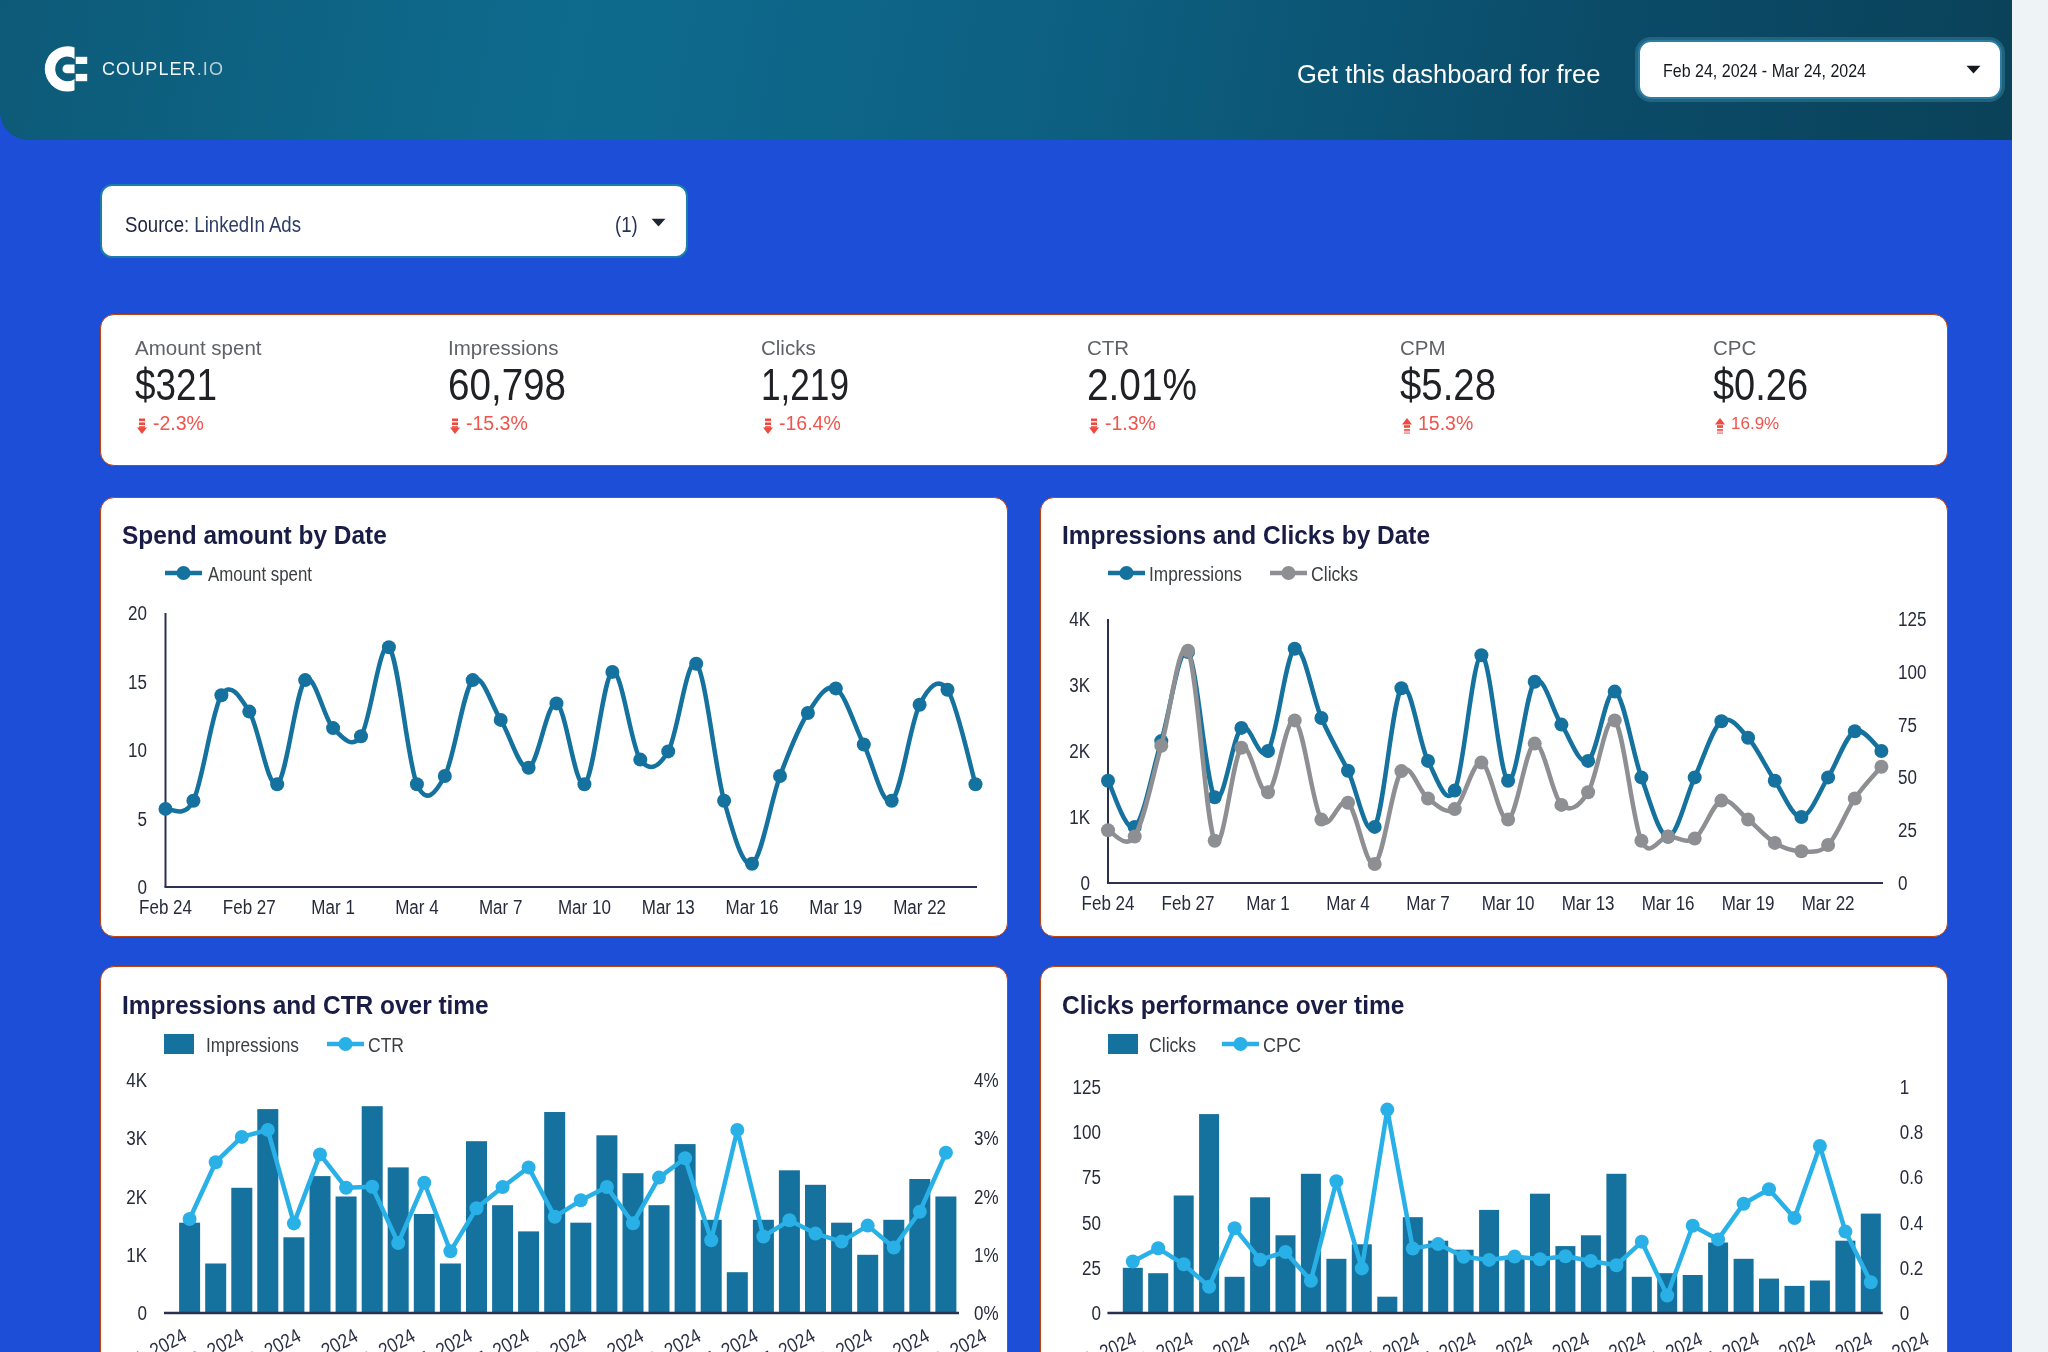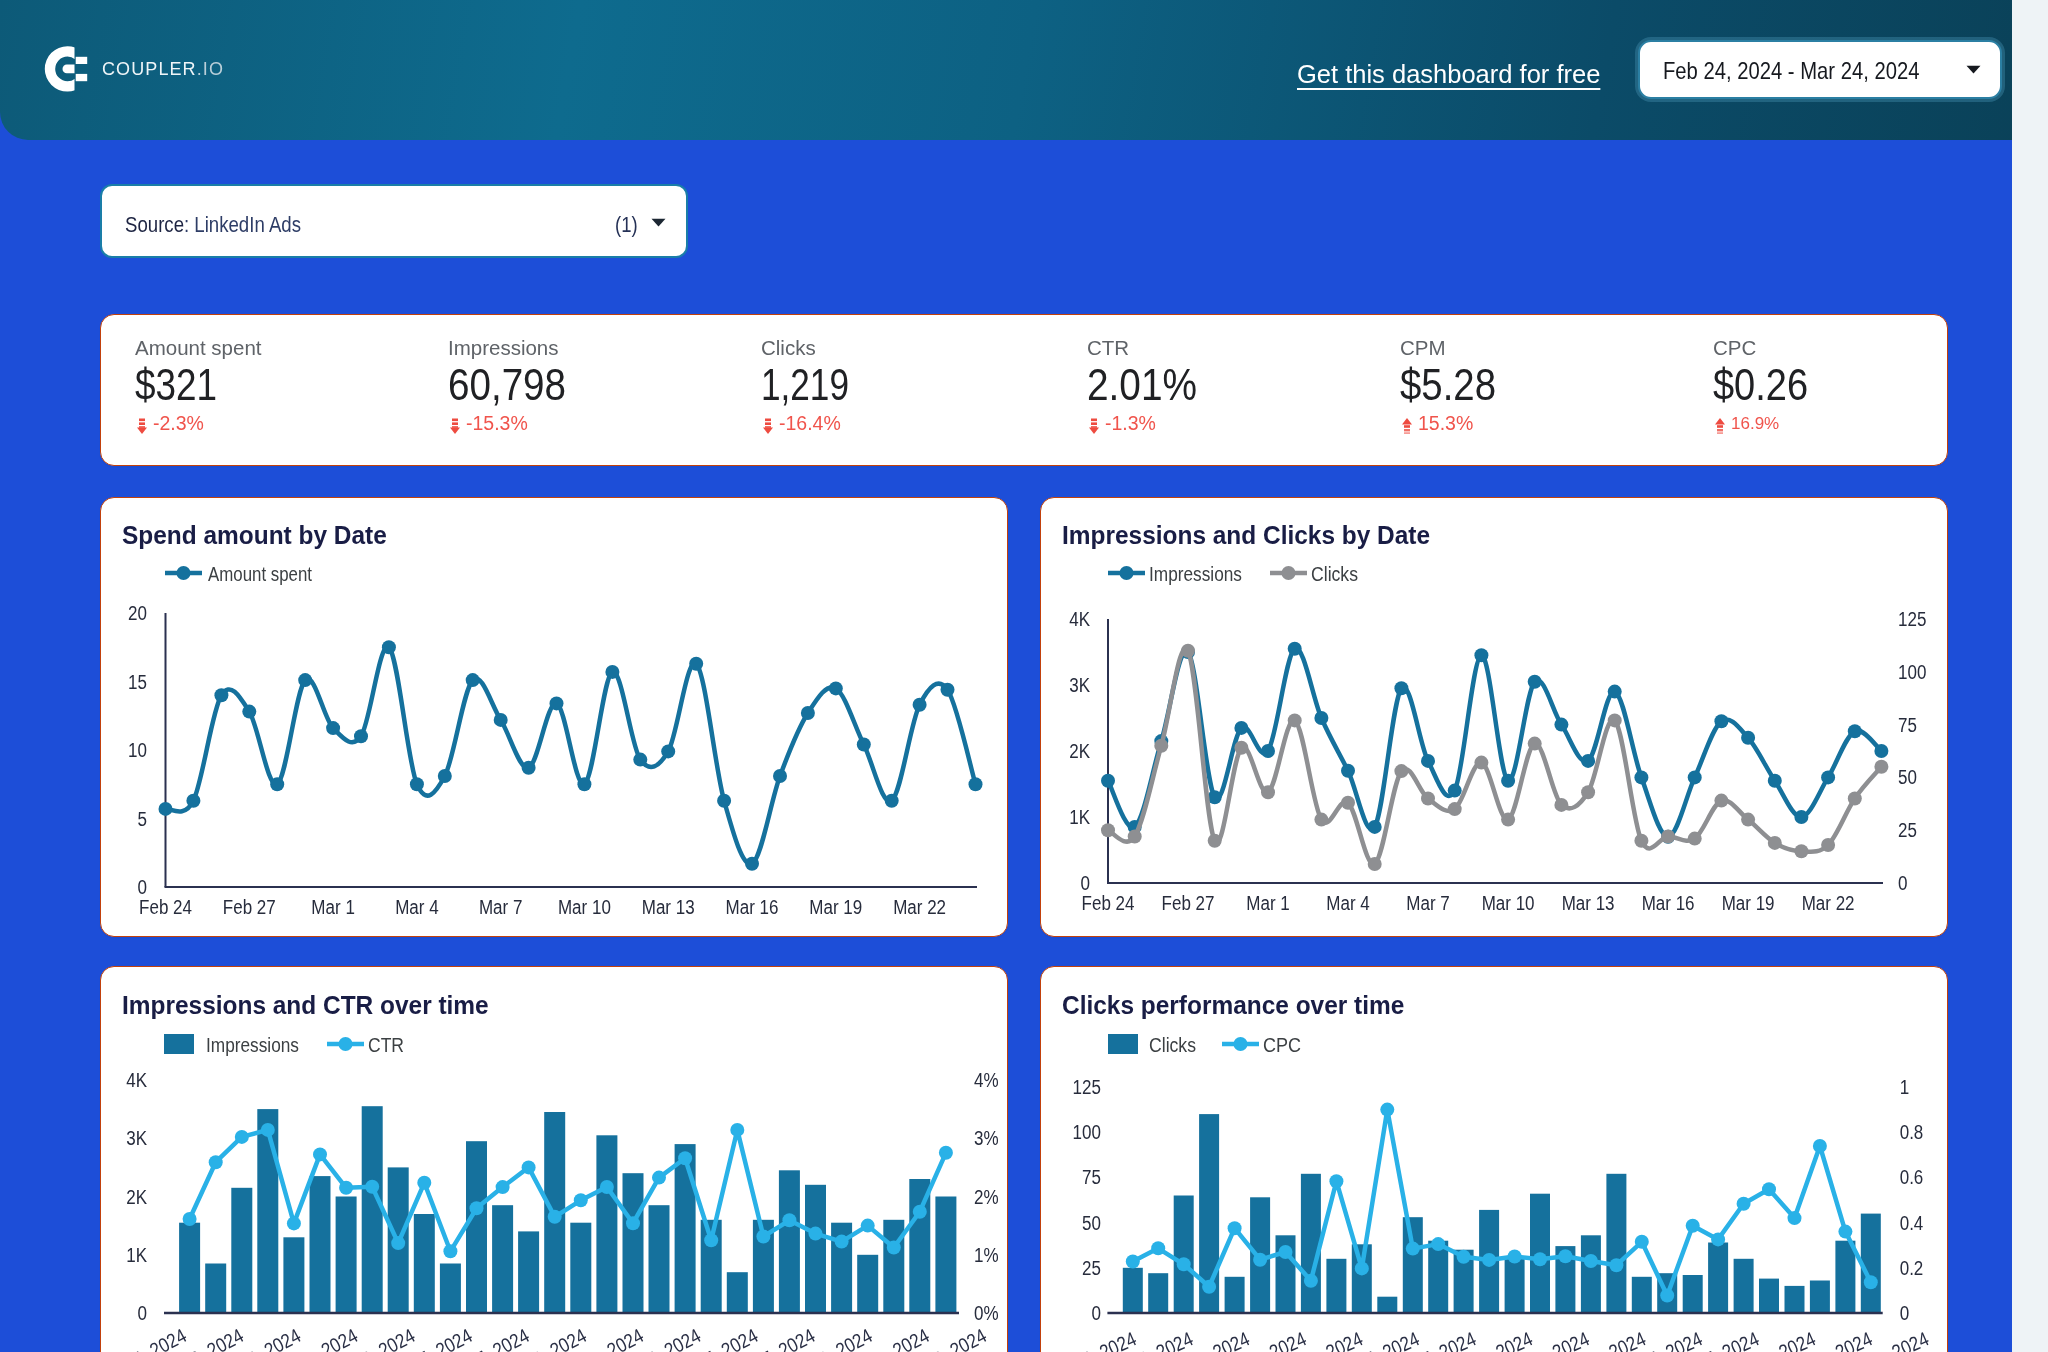--- a/index.html
+++ b/index.html
@@ -2,21 +2,21 @@
 <html><head><meta charset="utf-8"><style>
 *{margin:0;padding:0;box-sizing:border-box}
 html,body{width:2048px;height:1352px}
 body{font-family:"Liberation Sans",sans-serif;background:#eef3f6;overflow:hidden}
 .page{position:relative;width:2012px;height:1352px;background:#1d4ed8;overflow:hidden}
 .hdr{position:absolute;left:0;top:0;width:2048px;height:140px;border-radius:0 0 28px 28px;
 background:linear-gradient(100deg,#0d5a78 0%,#0e6b8e 28%,#0d6183 50%,#0b4b68 78%,#0a4158 100%)}
 .brand{position:absolute;left:102px;top:62px;font-size:18px;letter-spacing:1.1px;color:#eff5f8;font-weight:400;line-height:14px}
 .brand span{color:#b9cfd9}
 .title{position:absolute;left:278px;top:48px;font-size:43px;font-weight:700;color:#fff;line-height:43px}
-.link{position:absolute;left:1297px;top:62px;font-size:25.5px;color:#fff;text-decoration:underline;text-underline-offset:5px;line-height:25px}
+.link{position:absolute;left:1297px;top:62px;font-size:25.5px;color:#fff;text-underline-offset:5px;line-height:25px}
 .datebox{position:absolute;left:1638px;top:40px;width:364px;height:59px;background:#fff;border:2px solid #2b7fa3;
 border-radius:13px;box-shadow:0 0 0 3px rgba(62,136,166,0.45)}
 .fbox{position:absolute;top:184px;height:74px;background:#fff;border:2px solid #1a7ea8;border-radius:12px;font-size:21.5px;color:#1d2442}
 .card{position:absolute;background:#fff;border:1px solid #c2410c;border-radius:14px;box-shadow:0 1px 2px rgba(20,40,60,.05)}
 .ctitle{position:absolute;left:21px;font-size:26px;font-weight:700;color:#191d45;line-height:26px}
 .abs{position:absolute}
 </style></head><body>
 <div class="page">
   <div class="hdr">
     <svg width="64" height="64" viewBox="0 0 64 64" style="position:absolute;left:36px;top:40px">
@@ -26,21 +26,21 @@
           </clipPath>
         </defs>
         <path fill-rule="evenodd" clip-path="url(#ccut)" fill="#fff" d="M31.5,6.2 A22.7,22.7 0 1 0 31.5,51.6 A22.7,22.7 0 1 0 31.5,6.2 Z M31.5,16.6 A12.3,12.3 0 1 1 31.5,41.2 A12.3,12.3 0 1 1 31.5,16.6 Z"></path>
         <path fill="#fff" d="M30.8,24.6 L38.5,24.6 L38.5,33.2 L30.8,33.2 A4.3,4.3 0 0 1 30.8,24.6 Z"></path>
         <rect x="39.7" y="16.8" width="11.5" height="7.2" fill="#fff"></rect>
         <rect x="39.7" y="33.9" width="11.5" height="7.3" fill="#fff"></rect>
       </svg>
     <div class="brand">COUPLER<span>.IO</span></div>
     <div class="link">Get this dashboard for free</div>
     <div class="datebox">
-        <div class="abs" style="left:23px;top:17px;font-size:24px;color:#16191f;line-height:23px"><span style="display:inline-block;transform:scaleX(0.843);transform-origin:0 50%;white-space:nowrap;">Feb 24, 2024 - Mar 24, 2024</span></div>
+        <div class="abs" style="left:23px;top:17px;font-size:19px;color:#16191f;line-height:23px"><span style="display:inline-block;transform:scaleX(0.843);transform-origin:0 50%;white-space:nowrap;">Feb 24, 2024 - Mar 24, 2024</span></div>
       <div class="abs" style="right:19px;top:23px;line-height:0"><svg width="15" height="9" viewBox="0 0 15 9">
             <path d="M0.5,0.8 L14.5,0.8 L7.5,8.6 Z" fill="#16191f"></path>
           </svg></div>
       </div>
   </div>
   <div class="fbox" style="left:100px;width:588px">
     <div class="abs" style="left:22.5px;top:29px;line-height:21px"><span style="display:inline-block;transform:scaleX(0.866);transform-origin:0 50%;white-space:nowrap"><span style="color:#1d2442">Source</span><span style="color:#2e3d66">: LinkedIn Ads</span></span></div>
     <div class="abs" style="right:45px;top:29px;line-height:21px"><span style="display:inline-block;transform:scaleX(0.860);transform-origin:0 50%;white-space:nowrap;color:#253156;">(1)</span></div>
     <div class="abs" style="right:20px;top:32px;line-height:0"><svg width="15" height="9" viewBox="0 0 15 9">
           <path d="M0.5,0.8 L14.5,0.8 L7.5,8.6 Z" fill="#1c2733"></path>

